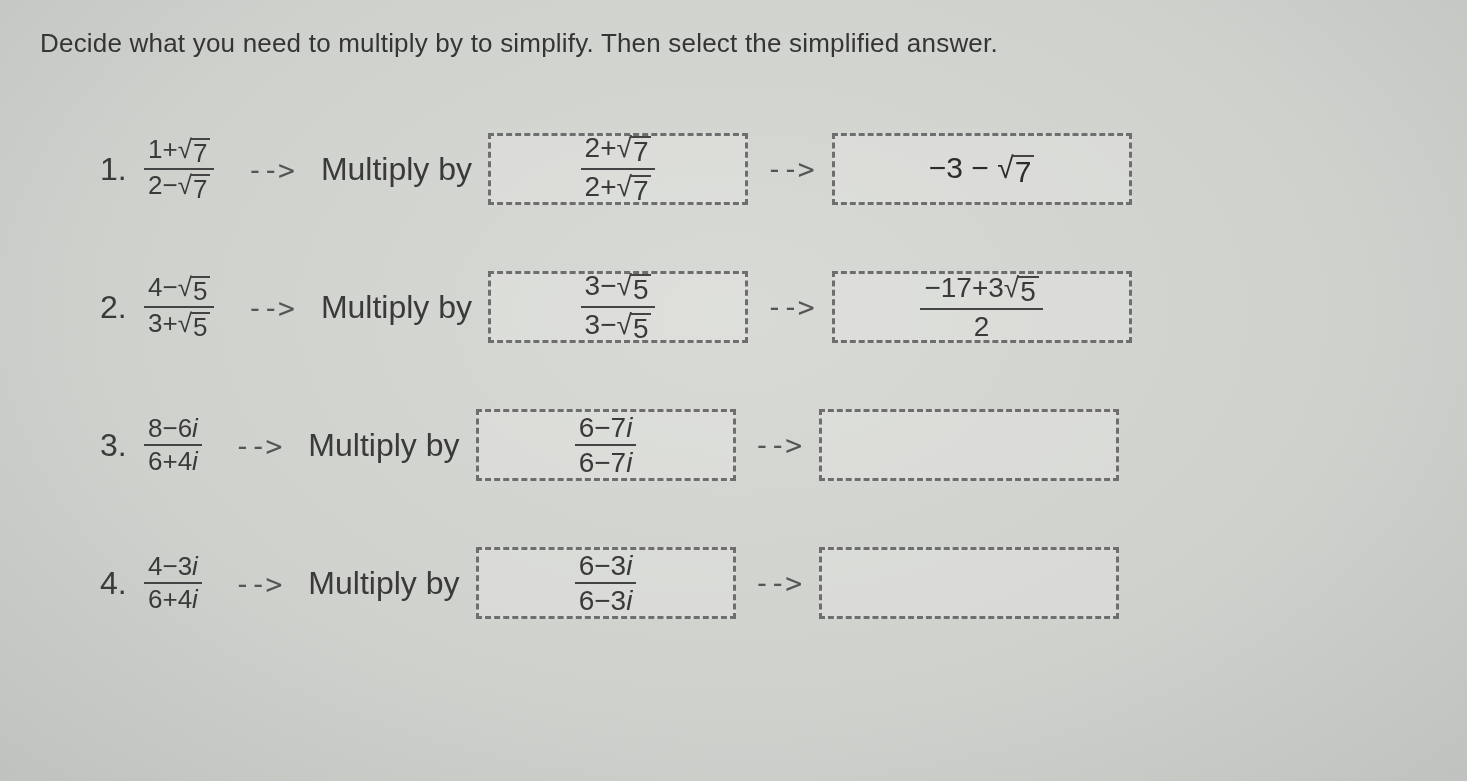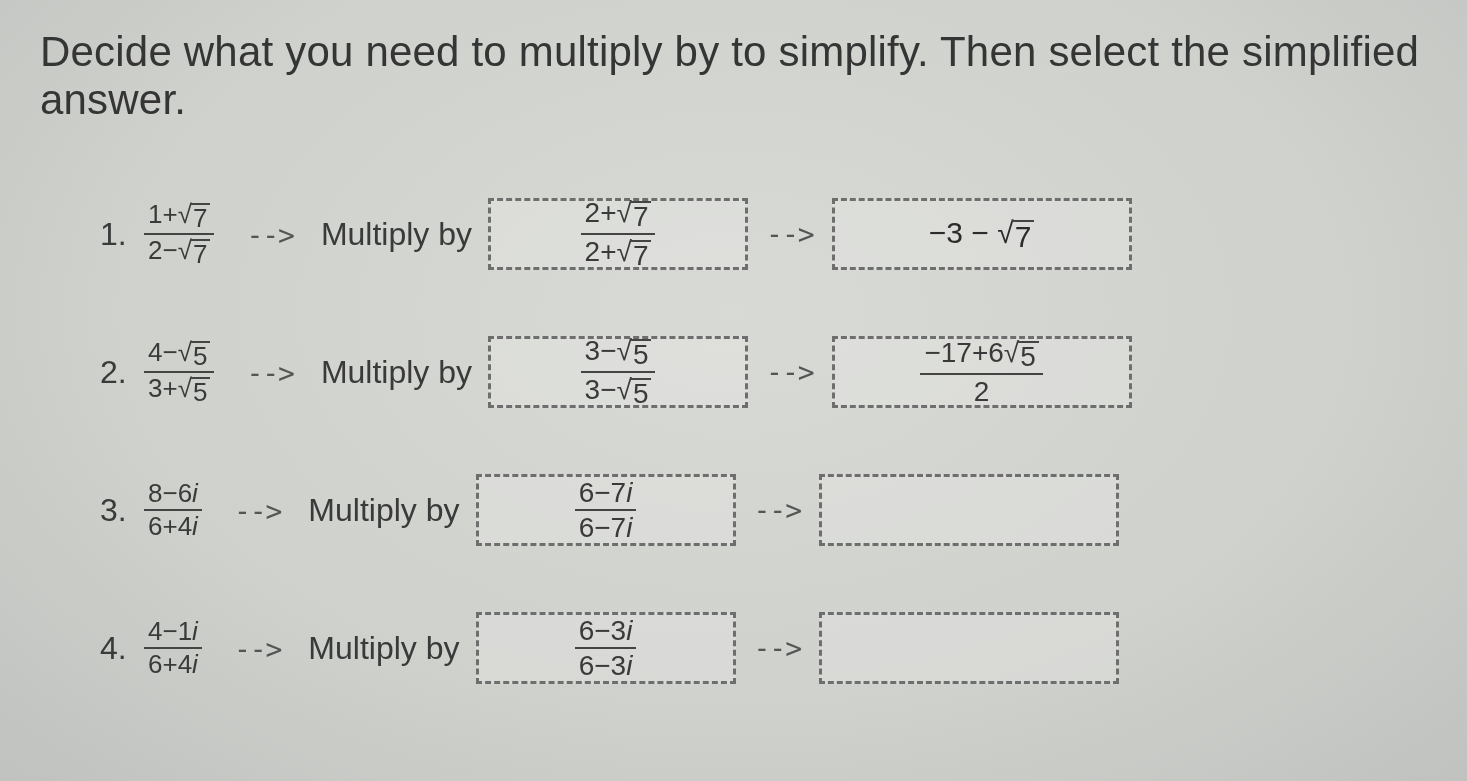--- a/index.html
+++ b/index.html
@@ -13,21 +13,21 @@
     color: #2a2a2a;
     overflow: hidden;
   }
   body {
     background: radial-gradient(ellipse at 50% 40%, #d8dad6 0%, #cfd1cd 60%, #bfc2be 100%);
   }
   .page {
     padding: 28px 40px 20px 40px;
   }
   .instructions {
-    font-size: 42px;
+    font-size: 26px;
     letter-spacing: 0.2px;
     color: #353535;
     margin-bottom: 70px;
   }
   .rows {
     padding-left: 60px;
   }
   .row {
     display: flex;
     align-items: center;
@@ -169,21 +169,21 @@
           <span class="bar"></span>
           <span class="bot"><span>3−</span><span class="sqrt">
                 <span class="rad">√</span>
                 <span class="under">5</span>
               </span></span>
         </span>
       </div>
       <span class="arrow">--&gt;</span>
       <div class="slot wide">
         <span class="frac">
-          <span class="top"><span>−17+6</span><span class="sqrt">
+          <span class="top"><span>−17+3</span><span class="sqrt">
                 <span class="rad">√</span>
                 <span class="under">5</span>
               </span></span>
           <span class="bar"></span>
           <span class="bot">2</span>
         </span>
       </div>
     </div>
 
     <div class="row">
@@ -201,21 +201,21 @@
           <span class="bot"><span>6−7</span><span class="ital">i</span></span>
         </span>
       </div>
       <span class="arrow">--&gt;</span>
       <div class="slot wide"></div>
     </div>
 
     <div class="row">
       <span class="num">4.</span>
       <span class="frac">
-        <span class="top"><span>4−1</span><span class="ital">i</span></span>
+        <span class="top"><span>4−3</span><span class="ital">i</span></span>
         <span class="bar"></span>
         <span class="bot"><span>6+4</span><span class="ital">i</span></span>
       </span>
       <span class="mulby"><span class="arrow">--&gt;</span> <span>Multiply by</span></span>
       <div class="slot">
         <span class="frac">
           <span class="top"><span>6−3</span><span class="ital">i</span></span>
           <span class="bar"></span>
           <span class="bot"><span>6−3</span><span class="ital">i</span></span>
         </span>

